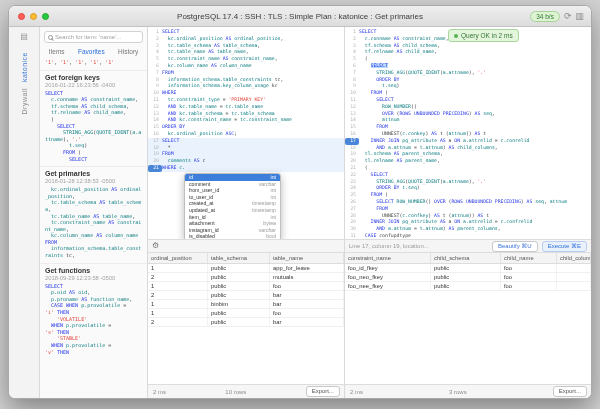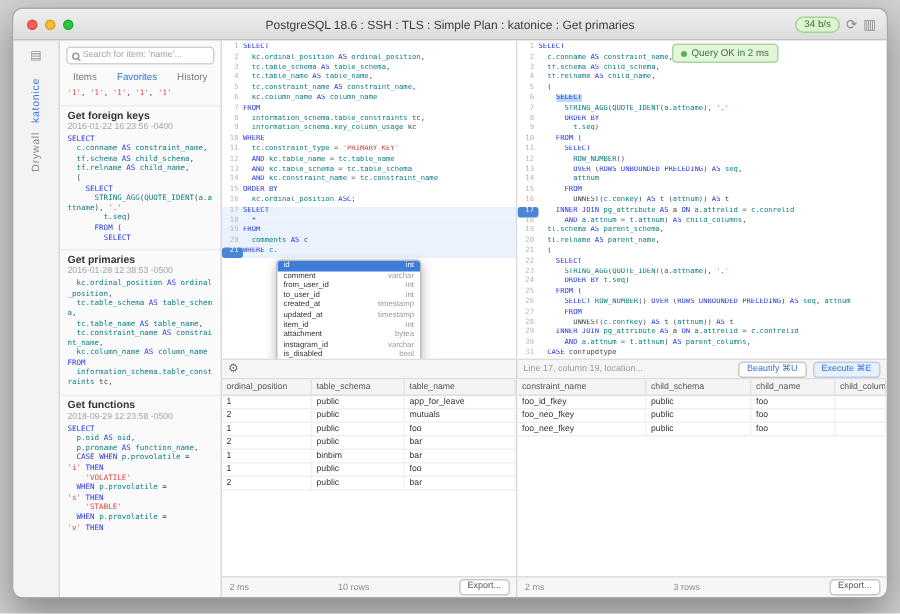--- a/index.html
+++ b/index.html
@@ -131,21 +131,21 @@
 
 <div class="stage">
   <div class="window">
 
     <div class="titlebar">
       <div class="traffic">
         <span class="tl red"></span>
         <span class="tl yellow"></span>
         <span class="tl green"></span>
       </div>
-      <div class="title">PostgreSQL 18.6 : SSH : TLS : Simple Plan : katonice : Get primaries</div>
+      <div class="title">PostgreSQL 17.4 : SSH : TLS : Simple Plan : katonice : Get primaries</div>
       <div class="tb-right">
         <span class="pill">34 b/s</span>
         <span class="tb-icon">⟳</span>
         <span class="tb-icon">▥</span>
       </div>
     </div>
 
     <div class="main">
 
       <div class="strip">

